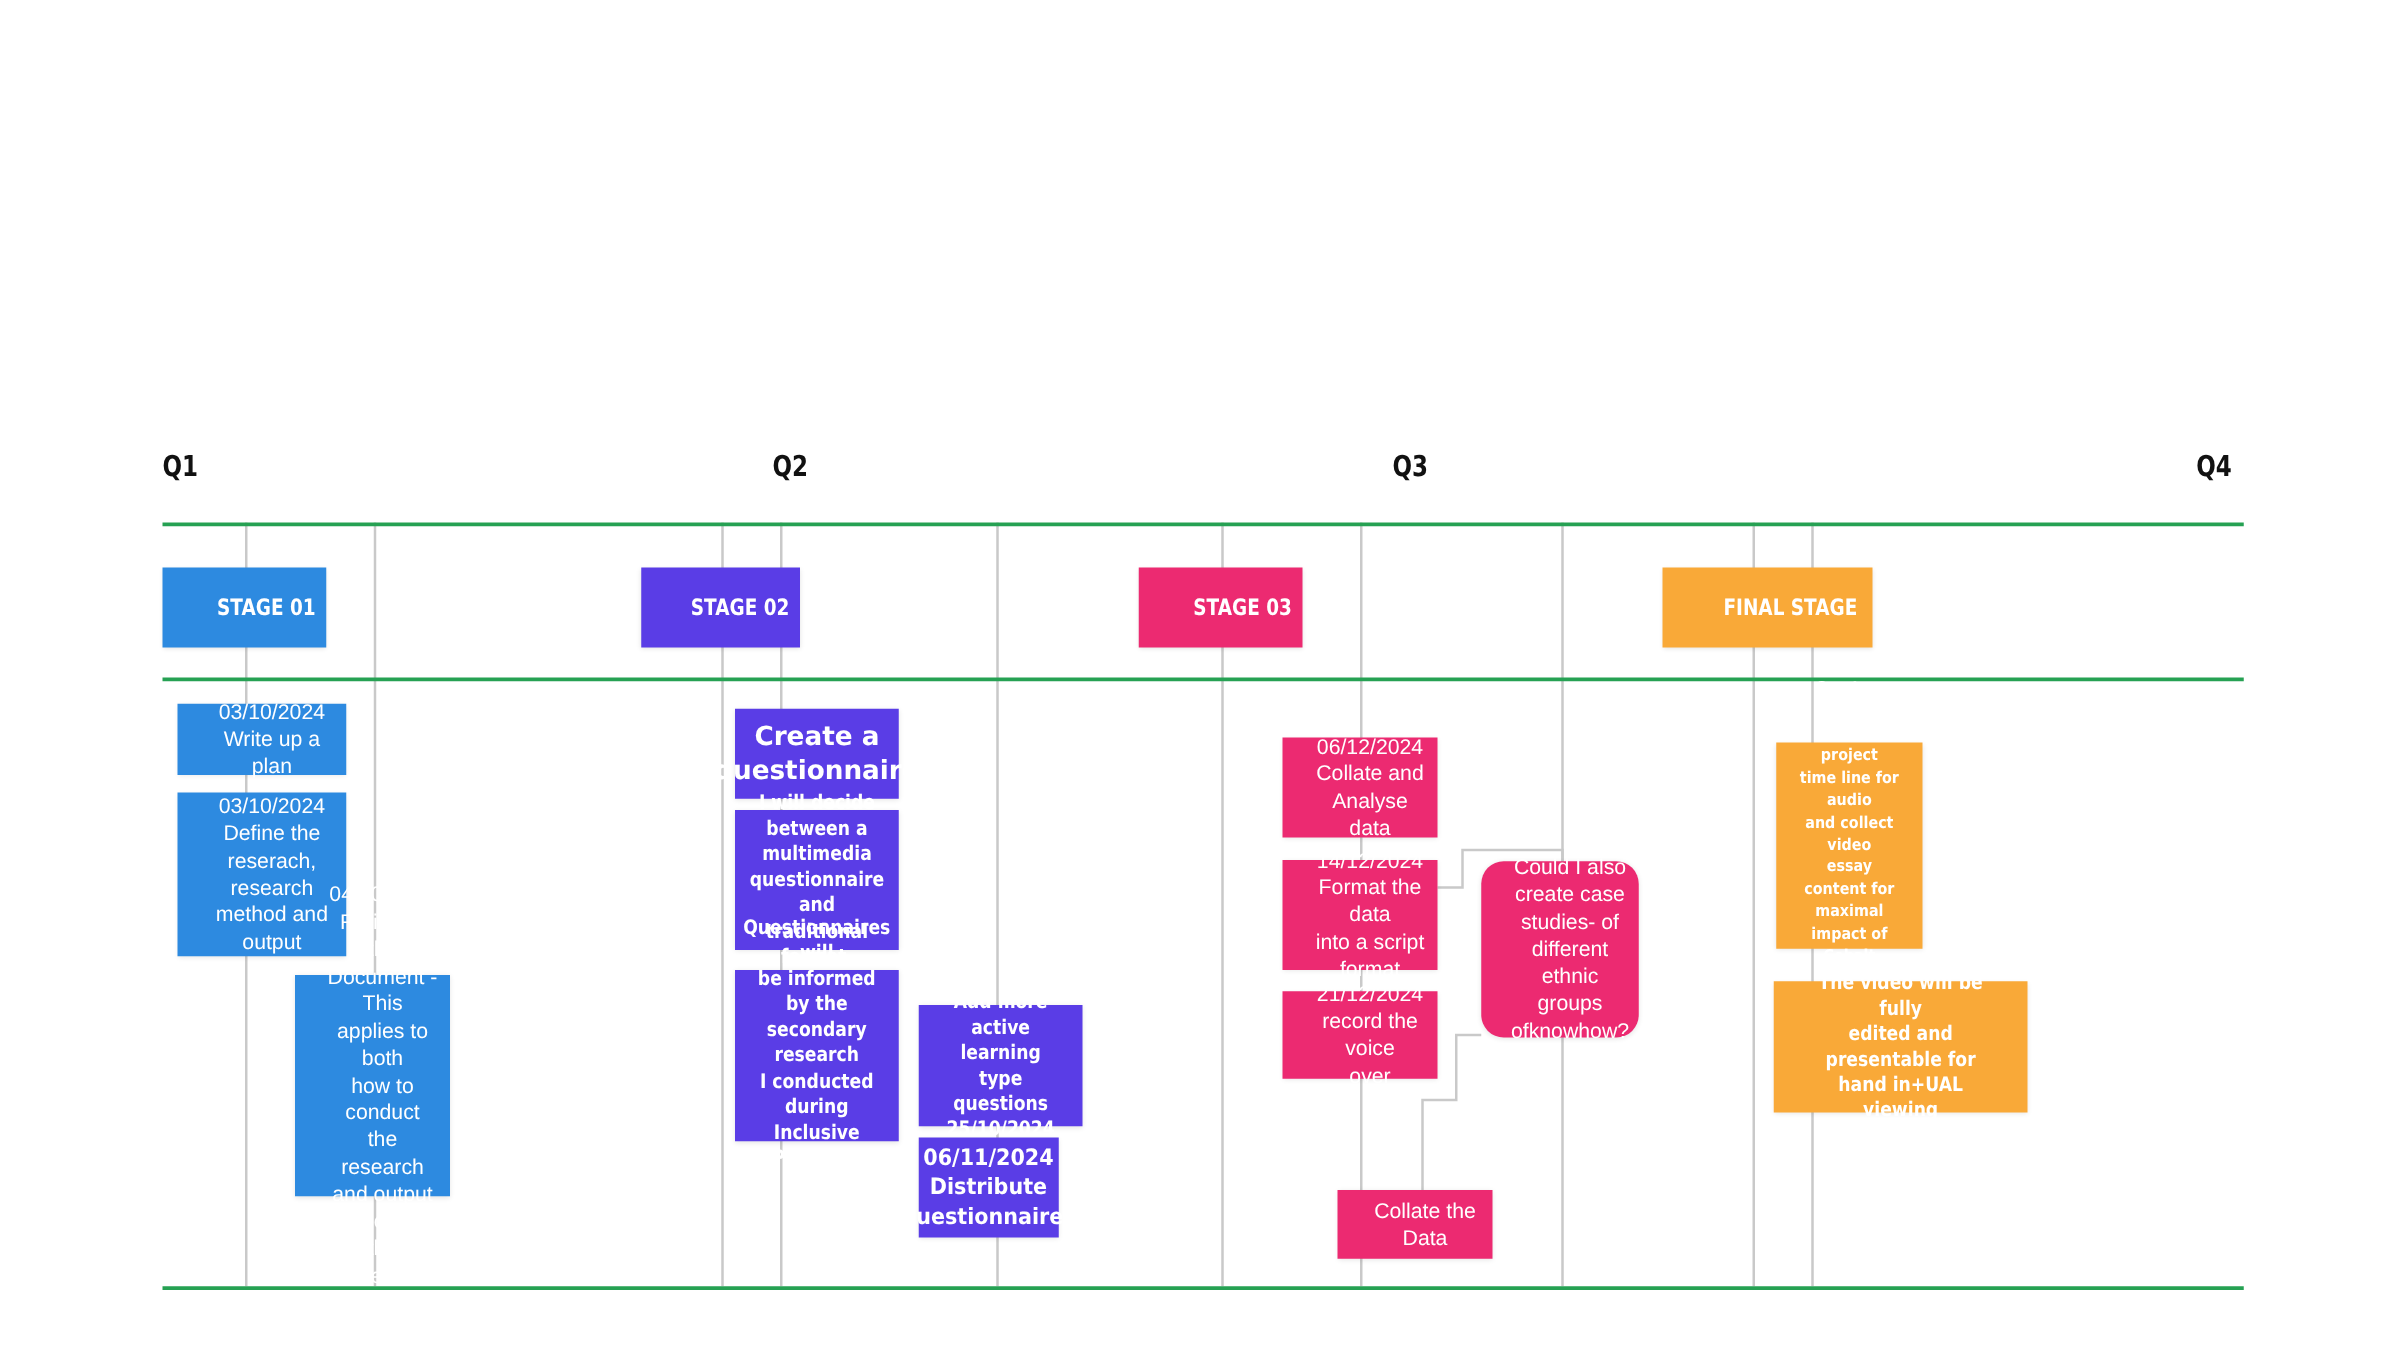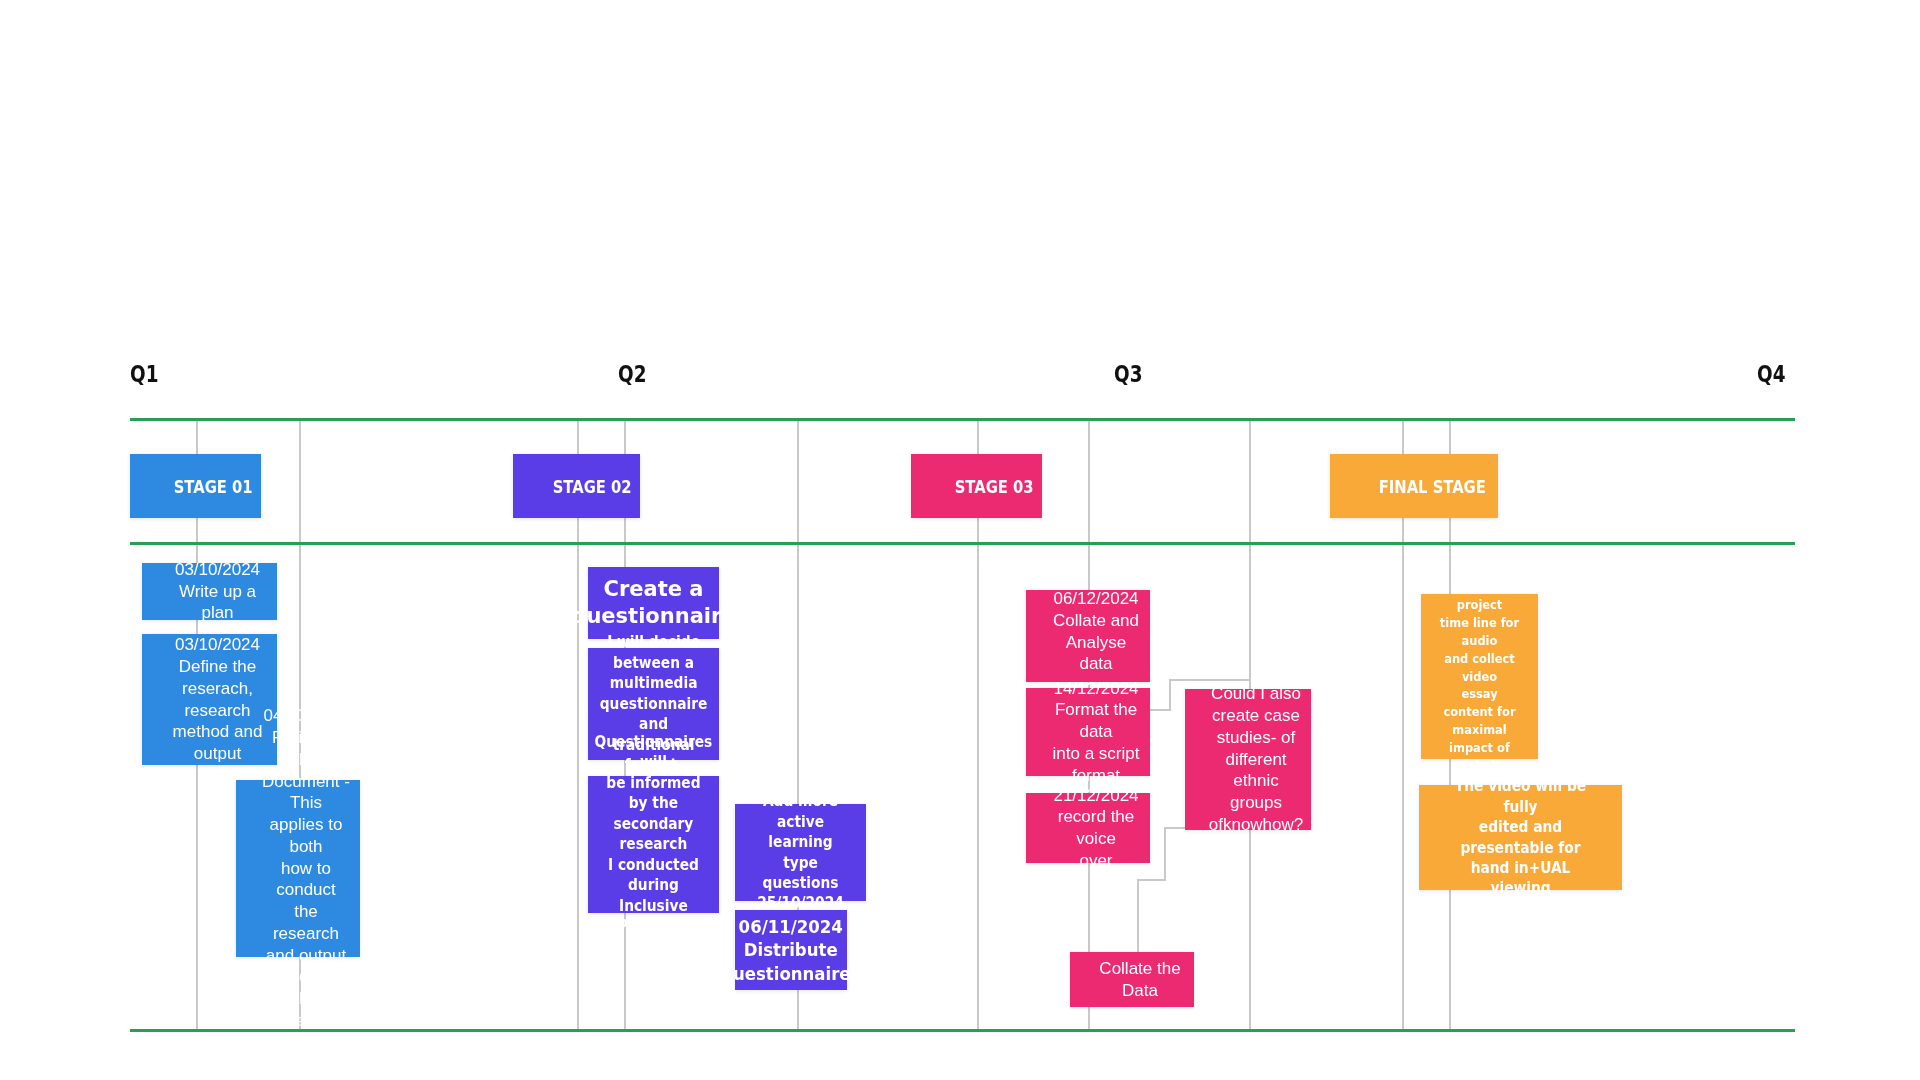--- a/index.html
+++ b/index.html
@@ -213,37 +213,37 @@
         <span>Add more active
 learning type
 questions
 25/10/2024</span>
       </div>
       <div class="card f-mid" style="left: 735px; top: 910px; width: 112px; height: 80px; background: rgb(90, 61, 230);">
         <span>06/11/2024
 Distribute
 questionnaires</span>
       </div>
-      <div class="card f-reg" style="left: 1026px; top: 590px; width: 124px; height: 92px; background: rgb(236, 42, 113); align-items: flex-end;">
+      <div class="card f-reg" style="left: 1026px; top: 590px; width: 124px; height: 80px; background: rgb(236, 42, 113);">
         <span>06/12/2024
 Collate and
 Analyse data</span>
       </div>
       <div class="card f-reg" style="left: 1026px; top: 688px; width: 124px; height: 88px; background: rgb(236, 42, 113);">
         <span>14/12/2024
 Format the data
 into a script
 format</span>
       </div>
       <div class="card f-reg" style="left: 1026px; top: 793px; width: 124px; height: 70px; background: rgb(236, 42, 113);">
         <span>21/12/2024
 record the voice
 over</span>
       </div>
-      <div class="card f-reg" style="left: 1185px; top: 689px; width: 126px; height: 141px; background: rgb(236, 42, 113);">
+      <div class="card f-reg" style="left: 1185px; top: 689px; width: 126px; height: 141px; background: rgb(236, 42, 113); border-radius: 18px;">
         <span>Could I also
 create case
 studies- of
 different ethnic
 groups
 ofknowhow?</span>
       </div>
       <div class="card f-reg" style="left: 1070px; top: 952px; width: 124px; height: 55px; background: rgb(236, 42, 113);">
         <span>Collate the Data</span>
       </div>

